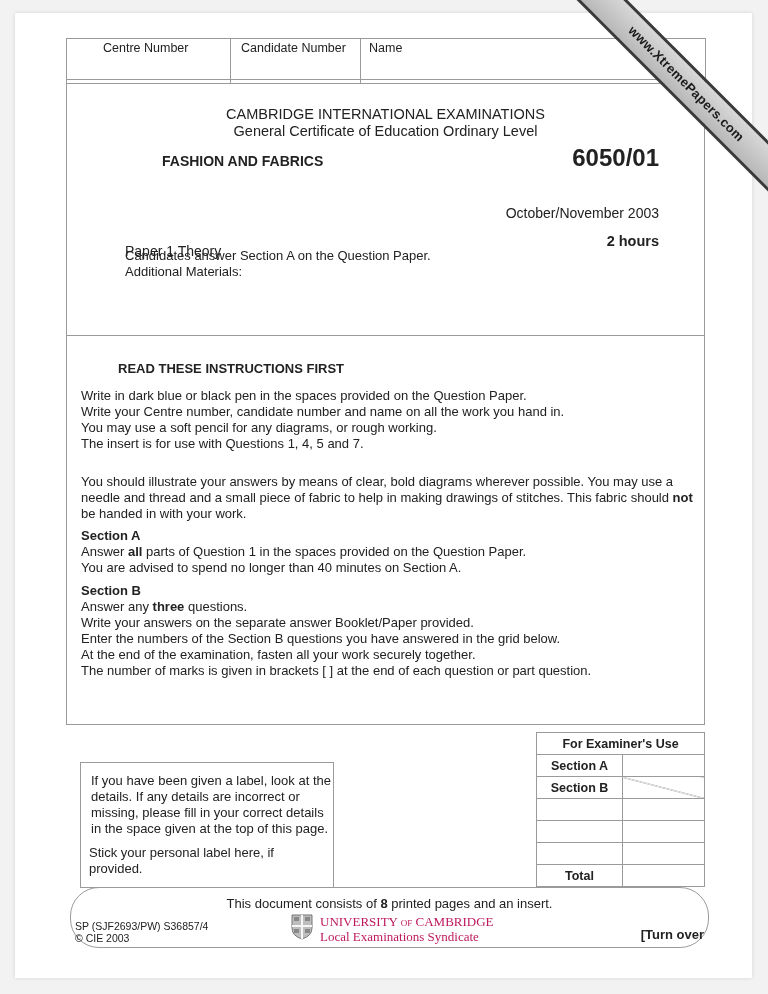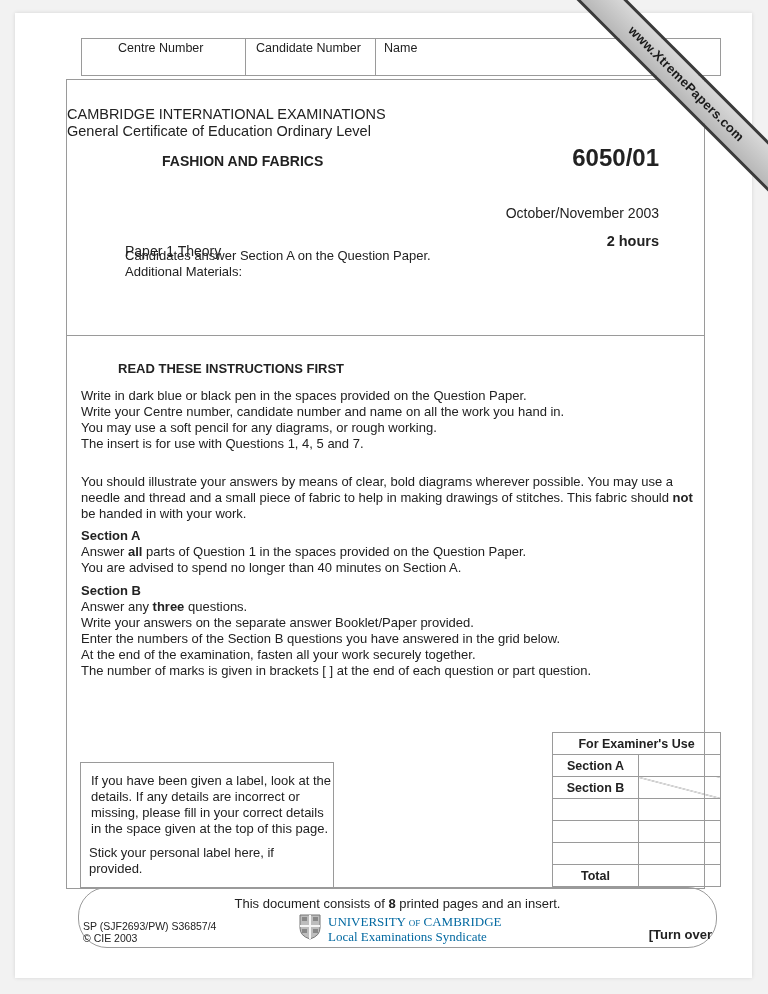--- a/index.html
+++ b/index.html
@@ -14,40 +14,40 @@
       background: #ffffff;
       box-shadow: 0 0 4px rgba(0,0,0,0.12);
     }
     .abs { position: absolute; }
     .box { position: absolute; border: 1.5px solid #9a9a9a; box-sizing: border-box; }
     .cell-label { position: absolute; font-size: 12.5px; color: #222; }
     .t13 { font-size: 13px; line-height: 16px; }
     .b { font-weight: bold; margin-left: 37px; }
 
     
-    .cand-box { left: 66px; top: 25px; width: 640px; height: 38px; }
+    .cand-box { left: 51px; top: 25px; width: 640px; height: 46px; }
     .vline { position: absolute; top: 0; bottom: 0; width: 0; border-left: 1.5px solid #9a9a9a; }
 
     
     .title-box { left: 51px; top: 66px; width: 639px; height: 257px; }
-    .center-line { position: absolute; left: 0; right: 0; text-align: left; font-size: 14.5px; }
+    .center-line { position: absolute; left: 0; right: 0; text-align: center; font-size: 14.5px; }
 
     
-    .instr-box { left: 51px; top: 322px; width: 639px; height: 554px; }
+    .instr-box { left: 51px; top: 322px; width: 639px; height: 390px; }
     .instr p { margin: 0; }
 
     
     .label-box { left: 65px; top: 749px; width: 254px; height: 126px; border-width: 1.5px; }
 
     
-    .exam { position: absolute; left: 521px; top: 719px; width: 169px; border-collapse: collapse; margin-left: 16px; }
+    .exam { position: absolute; left: 521px; top: 719px; width: 169px; border-collapse: collapse; }
     .exam td { border: 1px solid #9a9a9a; height: 21px; padding: 0; font-size: 12.5px; font-weight: bold; text-align: center; }
 
     
-    .foot-box { left: 63px; top: 874px; width: 639px; height: 61px; border-radius: 29px; }
+    .foot-box { left: 55px; top: 874px; width: 639px; height: 61px; border-radius: 29px; }
 
     
     .ribbon-wrap { position: absolute; left: 0; top: 0; width: 768px; height: 994px; pointer-events: none; overflow: hidden; }
     .ribbon {
       position: absolute; left: 536px; top: 66px; width: 300px; height: 30px;
       transform: rotate(45deg); transform-origin: center;
       background: linear-gradient(#d8d8d8, #b8b8b8);
       border-top: 3px solid #3a3a3a; border-bottom: 3px solid #3a3a3a;
       text-align: center; font-size: 13px; font-weight: bold; line-height: 30px;
       color: #1a1a1a; letter-spacing: 0.3px;
@@ -150,21 +150,21 @@
     <div class="abs" style="left:220px;top:26px;width:22px;height:26px;">
       <svg width="22" height="26" viewBox="0 0 22 26">
         <path d="M1 1 H21 V14 Q21 22 11 25 Q1 22 1 14 Z" fill="#bdbdbd" stroke="#777" stroke-width="1"></path>
         <path d="M11 1 V25 M1 12 H21" stroke="#f5f5f5" stroke-width="2"></path>
         <rect x="3" y="3" width="5" height="4" fill="#888"></rect>
         <rect x="14" y="3" width="5" height="4" fill="#888"></rect>
         <rect x="3" y="15" width="5" height="4" fill="#888"></rect>
         <rect x="14" y="15" width="5" height="4" fill="#888"></rect>
       </svg>
     </div>
-    <div class="abs" style="left:249px;top:26px;font-family:'Liberation Serif',serif;font-size:13px;line-height:15px;color:#0369a1;">
+    <div class="abs" style="left:249px;top:26px;font-family:'Liberation Serif',serif;font-size:13px;line-height:15px;color:#be185d;">
       <div style="font-variant:small-caps;">UNIVERSITY of CAMBRIDGE</div>
       <div>Local Examinations Syndicate</div>
     </div>
     <div class="abs b" style="right:4px;top:39px;font-size:13px;">[Turn over</div>
   </div>
 </div>
 
 <div class="ribbon-wrap">
   <div class="ribbon">www.XtremePapers.com</div>
 </div>

